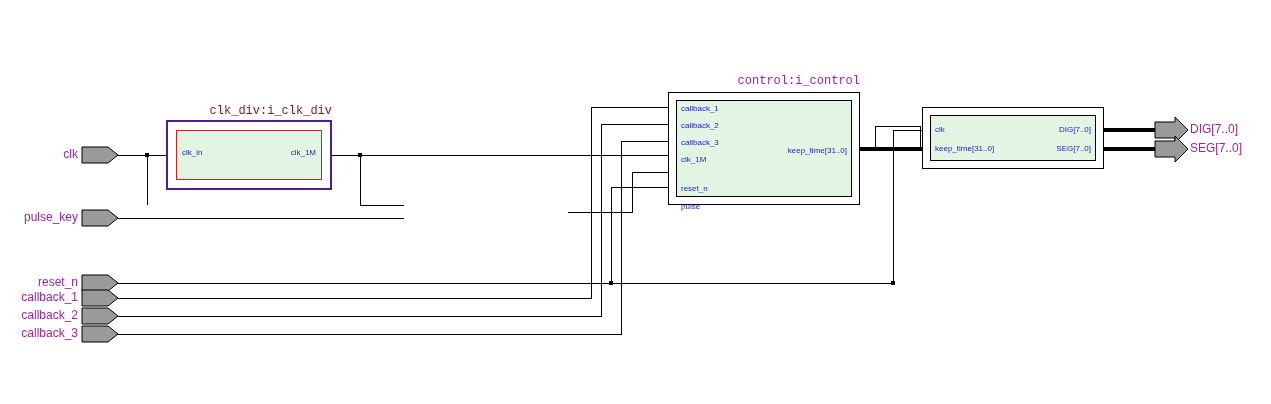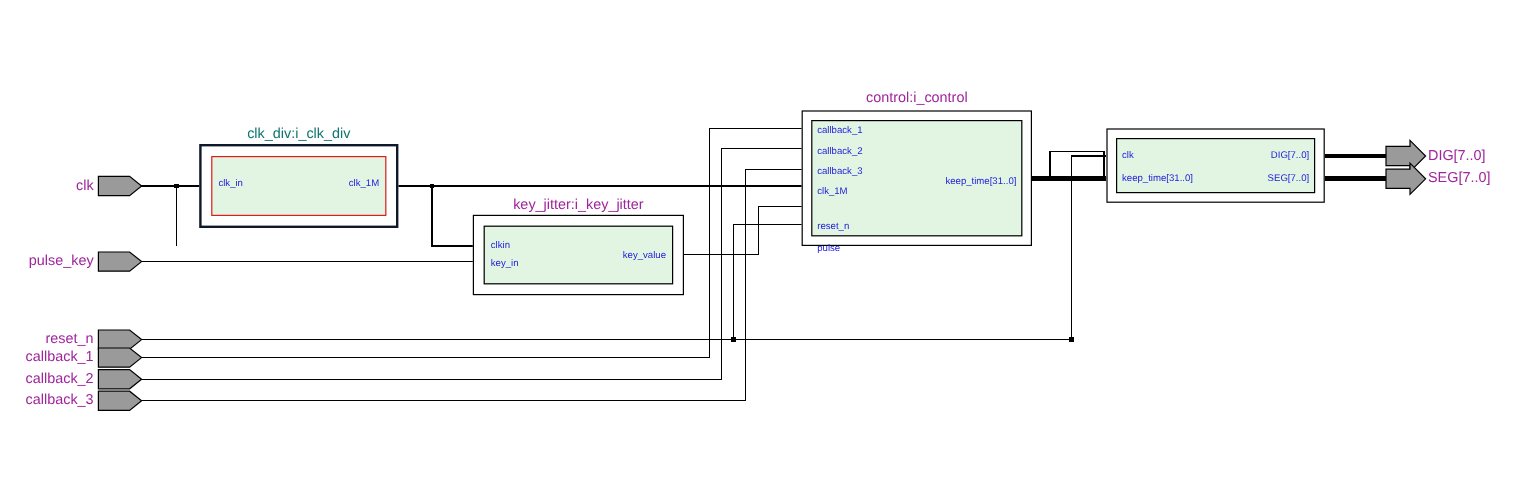--- a/index.html
+++ b/index.html
@@ -7,27 +7,27 @@
     width:1271px;height:404px;background:#ffffff;
     font-family:"Liberation Sans", sans-serif;
     overflow:hidden;position:relative;
   }
   #canvas{position:absolute;left:0;top:0;width:1271px;height:404px;}
   .blk{position:absolute;box-sizing:border-box;}
   
   .mod-outer{border:1px solid #000;background:#ffffff;}
   .mod-inner{position:absolute;border:1px solid #000;background:#e2f5e2;}
   
-  .mod-outer.red{border:2px solid #0f172a;}
+  .mod-outer.red{border:2px solid #4c1d95;}
   .mod-inner.red{border:1px solid #e01b1b;background:#e2f5e2;}
   .title{
     position:absolute;font-size:12px;white-space:nowrap;
-    text-align:center;color:#a0249c;
+    text-align:right;color:#a0249c;font-family:Liberation Mono, monospace;
   }
-  .title.red{color:#0f766e;}
+  .title.red{color:#7f1d1d;}
   .pin{
     position:absolute;font-size:8px;color:#2222dd;white-space:nowrap;
     font-family:"Liberation Sans", sans-serif;letter-spacing:0px;
   }
   .pin.out{text-align:right;}
   .portlabel{
     position:absolute;font-size:12px;color:#a0249c;white-space:nowrap;
   }
   .portlabel.left{text-align:right;}
   svg{position:absolute;left:0;top:0;overflow:visible;}
@@ -103,27 +103,20 @@
   <div class="portlabel" style="left:1190px;top:122px;">DIG[7..0]</div>
   <div class="portlabel" style="left:1190px;top:141px;">SEG[7..0]</div>
 
   <div class="title red" style="left:166px;top:104px;width:166px;">clk_div:i_clk_div</div>
   <div class="blk mod-outer red" style="left:166px;top:120px;width:166px;height:70px;">
     <div class="mod-inner red" style="left:8px;top:8px;right:8px;bottom:8px;"></div>
     <div class="pin" style="left:14px;top:26px;">clk_in</div>
     <div class="pin out" style="right:14px;top:26px;">clk_1M</div>
   </div>
 
-  <div class="title" style="left:394px;top:163px;width:176px;">key_jitter:i_key_jitter</div>
-  <div class="blk mod-outer" style="left:394px;top:179px;width:176px;height:67px;">
-    <div class="mod-inner" style="left:8px;top:8px;right:8px;bottom:8px;"></div>
-    <div class="pin" style="left:14px;top:20px;">clkin</div>
-    <div class="pin" style="left:14px;top:35px;">key_in</div>
-    <div class="pin out" style="right:14px;top:28px;">key_value</div>
-  </div>
 
   <div class="title" style="left:668px;top:74px;width:192px;">control:i_control</div>
   <div class="blk mod-outer" style="left:668px;top:92px;width:192px;height:113px;">
     <div class="mod-inner" style="left:7px;top:7px;right:7px;bottom:7px;"></div>
     <div class="pin" style="left:12px;top:11px;">callback_1</div>
     <div class="pin" style="left:12px;top:28px;">callback_2</div>
     <div class="pin" style="left:12px;top:45px;">callback_3</div>
     <div class="pin" style="left:12px;top:62px;">clk_1M</div>
     <div class="pin" style="left:12px;top:76px;margin-top:33px;">pulse</div>
     <div class="pin" style="left:12px;top:91px;">reset_n</div>

